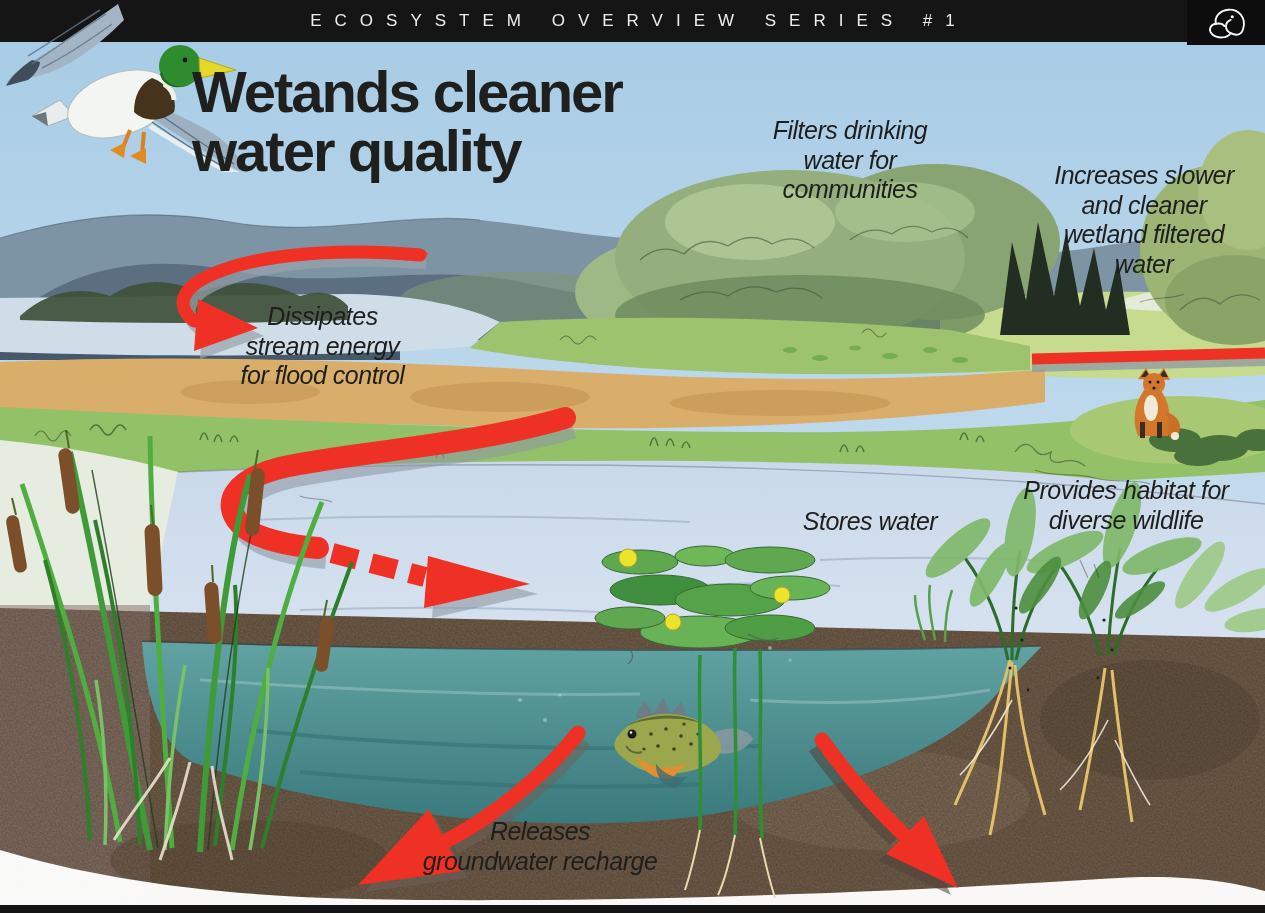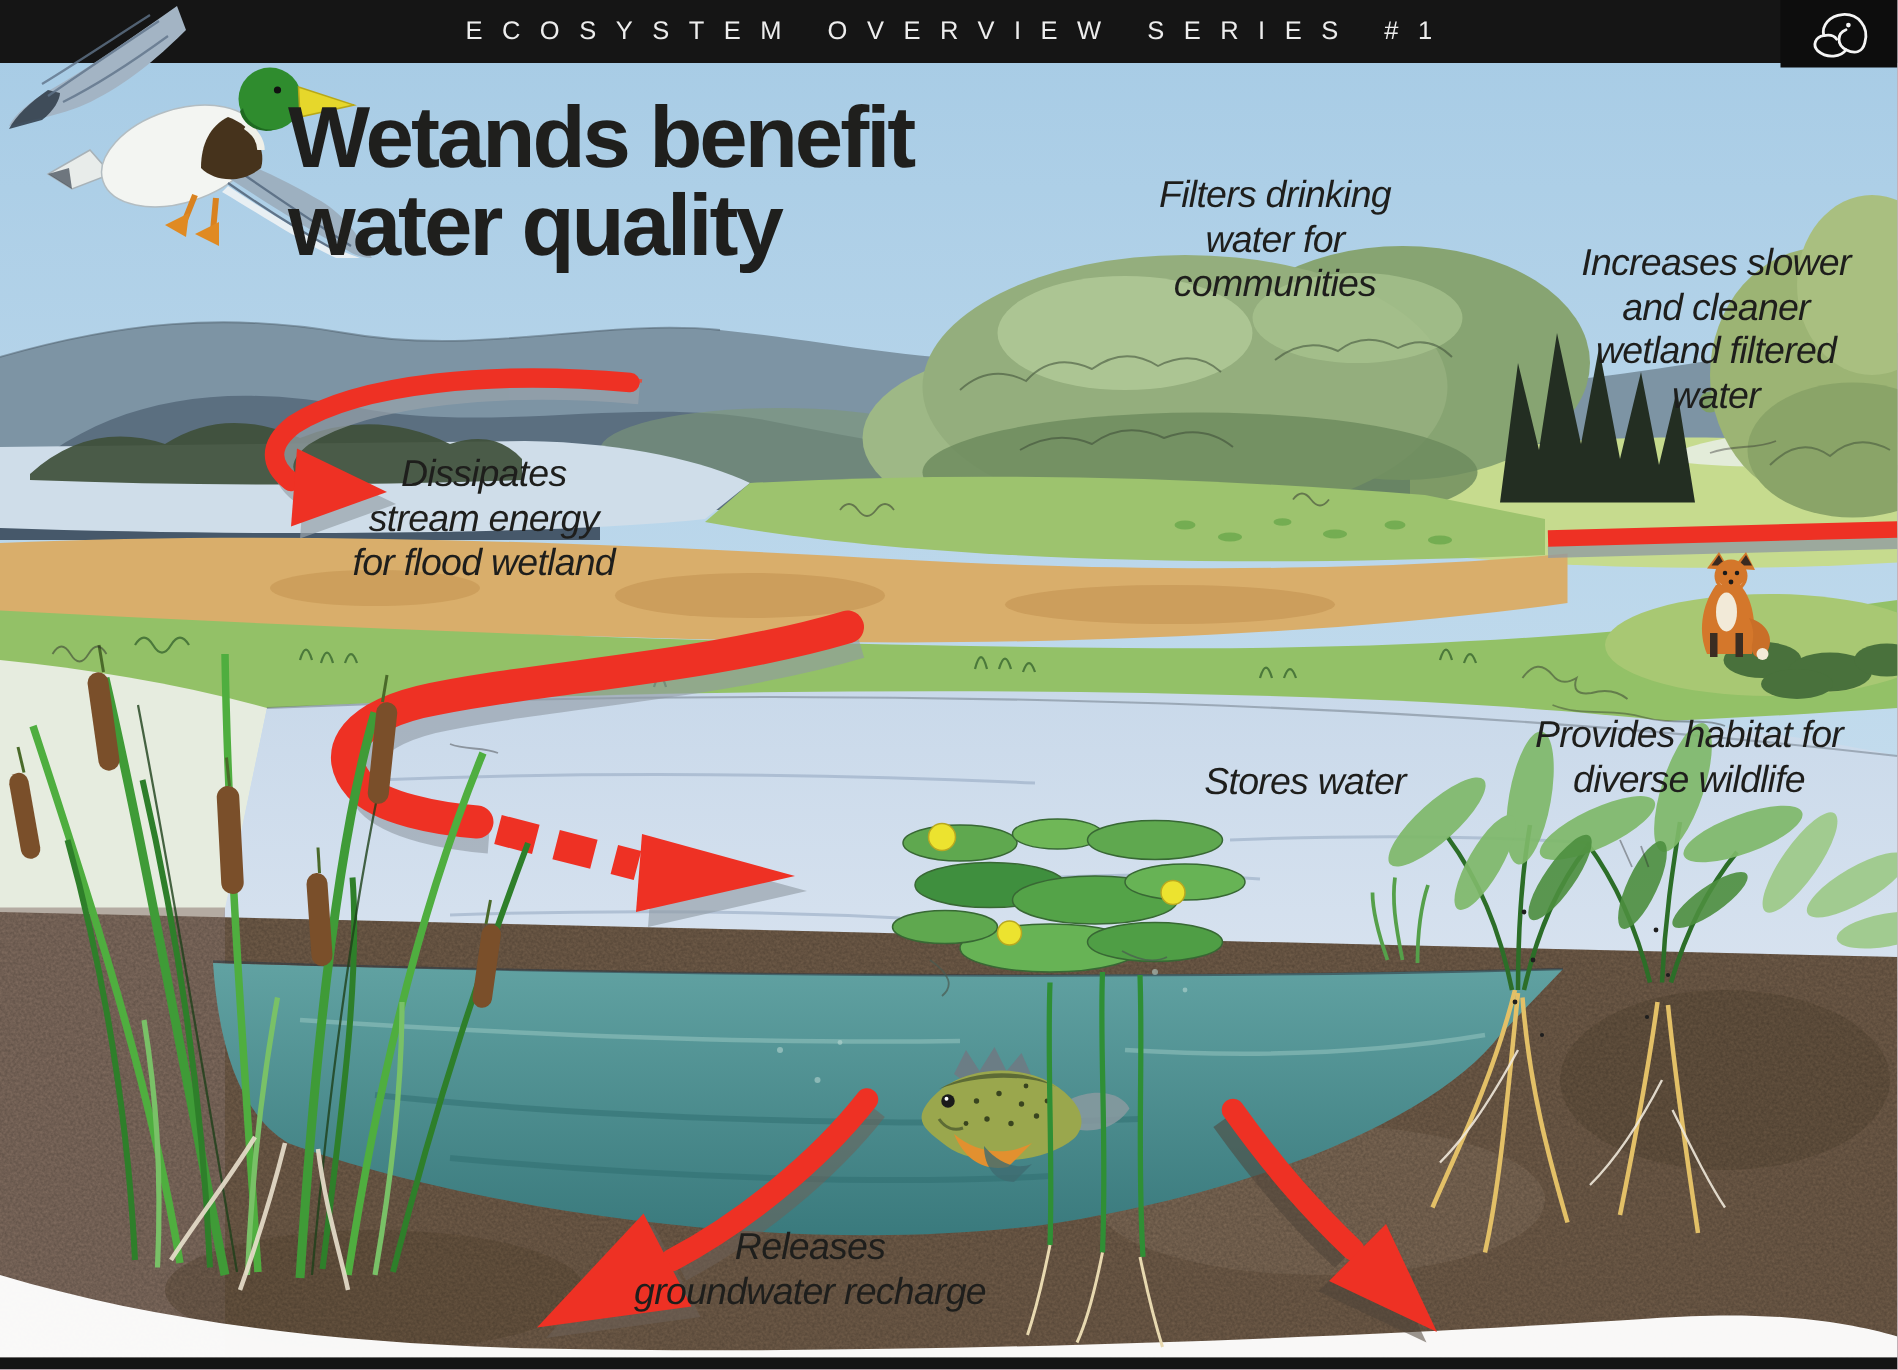--- a/index.html
+++ b/index.html
@@ -1,17 +1,17 @@
 <!DOCTYPE html>
 <html><head>
 <meta charset="utf-8">
 <style>
   html,body{margin:0;padding:0;background:#9db6c6;}
   .page{position:relative;width:1265px;height:913px;overflow:hidden;
-        background:#fca5a5;font-family:"Liberation Sans",sans-serif;}
+        background:#bef264;font-family:"Liberation Sans",sans-serif;}
   .scene{position:absolute;left:0;top:0;z-index:1;}
   .topbar{position:absolute;left:0;top:0;width:1265px;height:42px;background:#151515;
           z-index:2;display:flex;align-items:center;justify-content:center;}
   .topbar-text{color:#ededed;font-size:17px;font-weight:400;letter-spacing:13px;
                padding-left:13px;white-space:nowrap;}
   .logo-box{position:absolute;right:0;top:0;width:78px;height:45px;background:#0d0d0d;
             z-index:4;display:flex;align-items:center;justify-content:center;}
   .duck-sketch{position:absolute;left:2px;top:4px;z-index:3;}
   .title{position:absolute;left:192px;top:62px;z-index:5;margin:0;
          font-family:"Liberation Sans",sans-serif;font-weight:700;font-size:58px;
@@ -466,33 +466,33 @@
     <polygon points="197,54 234,66 198,74" fill="#e6d72b" stroke="#b8a818" stroke-width="1"></polygon>
     <circle cx="183" cy="56" r="2.4" fill="#111"></circle>
     <g stroke="#d9821f" stroke-width="4" fill="none">
       <path d="M128,126 L120,146"></path>
         <path d="M142,128 L140,150"></path>
     </g>
     <polygon points="108,146 124,138 122,154" fill="#e08a22"></polygon>
     <polygon points="128,152 144,144 144,160" fill="#e08a22"></polygon>
   </svg>
 
-  <h1 class="title">Wetands benefit
+  <h1 class="title">Wetands cleaner
 water quality</h1>
 
   <div class="label" id="lbl-filters-drinking">Filters drinking
 water for
 communities</div>
   <div class="label" id="lbl-releases">Increases slower
 and cleaner
 wetland filtered
 water</div>
   <div class="label" id="lbl-dissipates">Dissipates
 stream energy
-for flood wetland</div>
+for flood control</div>
   <div class="label" id="lbl-habitat">Provides habitat for
 diverse wildlife</div>
   <div class="label" id="lbl-stores">Stores water</div>
   <div class="label" id="lbl-groundwater">Releases
 groundwater recharge</div>
 
   <div class="bottombar"></div>
 </div>
 
 </body></html>

